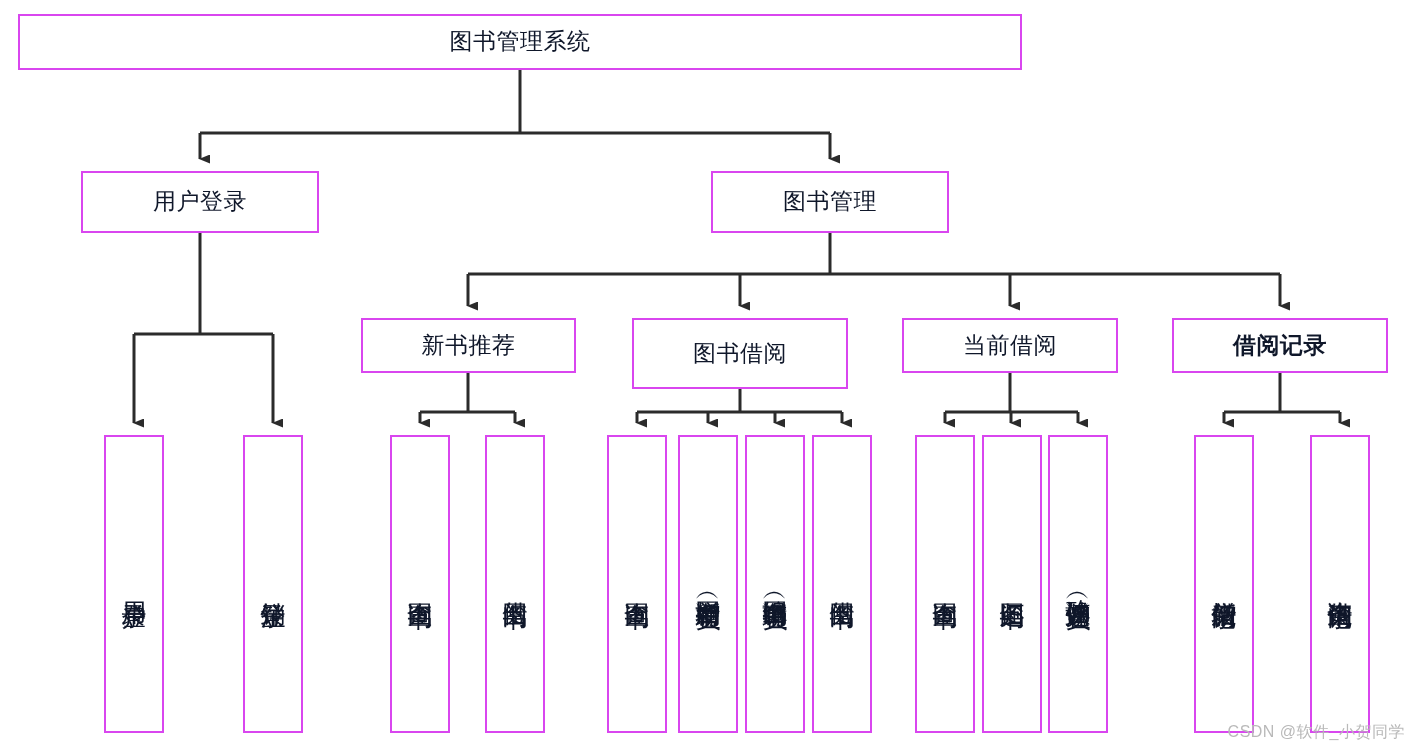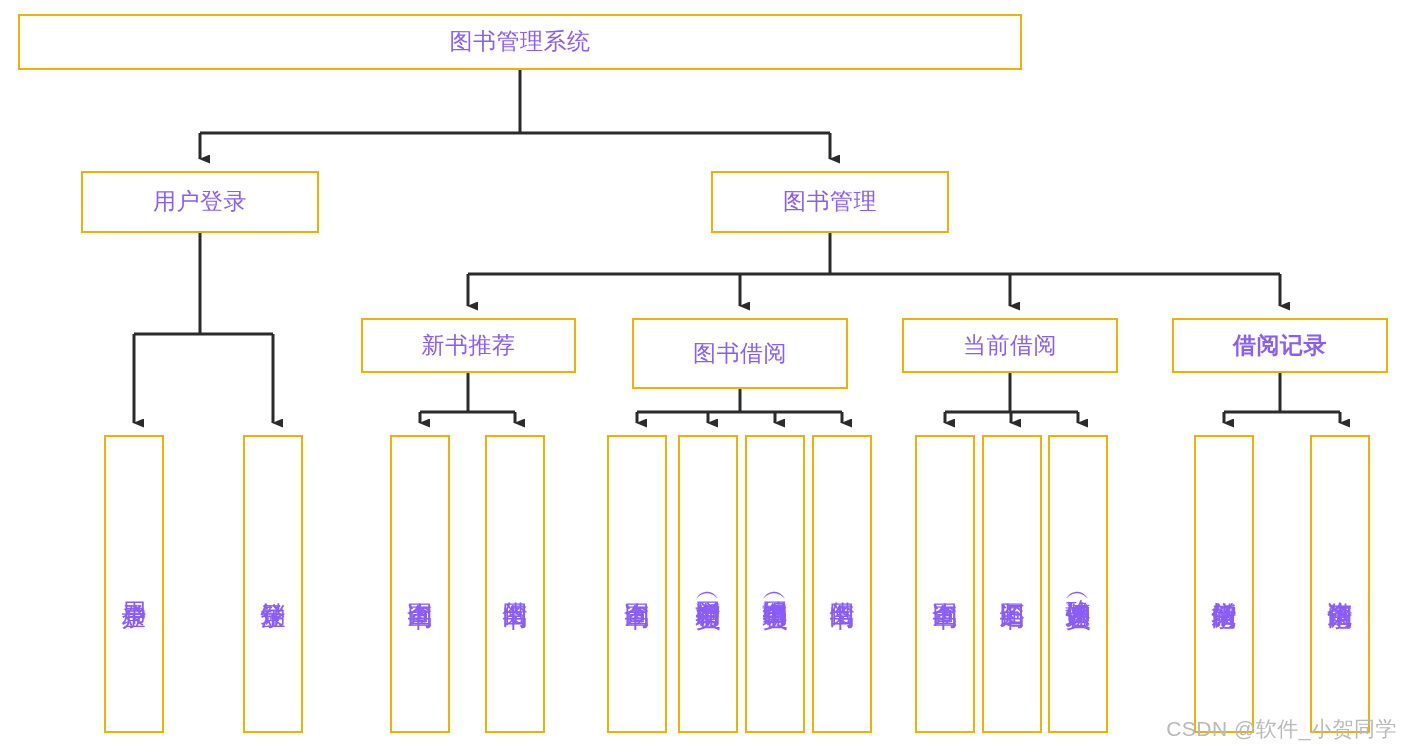--- a/index.html
+++ b/index.html
@@ -23,25 +23,25 @@
     left: 0;
     top: 0;
     width: 1405px;
     height: 747px;
     pointer-events: none;
   }
   .node {
     position: absolute;
     box-sizing: border-box;
     background: #ffffff;
-    border: 2px solid #eab308;
+    border: 2px solid #d946ef;
     display: flex;
     align-items: center;
     justify-content: center;
-    color: #8b5cf6;
+    color: #0f172a;
     z-index: 2;
   }
   .node .label {
     display: block;
     text-align: center;
     line-height: 1.12;
     letter-spacing: 0.5px;
   }
   .node-h .label {
     font-size: 23px;
@@ -54,23 +54,23 @@
   .node-v .label {
     writing-mode: vertical-rl;
     text-orientation: upright;
     font-size: 25px;
     line-height: 1.16;
     letter-spacing: 1px;
     max-height: 278px;
   }
   #watermark {
     position: absolute;
-    right: 8px;
+    right: 0;
     bottom: 4px;
-    font-size: 21px;
+    font-size: 16px;
     color: #b9b9b9;
     letter-spacing: 0.5px;
     z-index: 5;
     white-space: nowrap;
   }
 </style>
 </head>
 <body>
 
 <div id="diagram-root">

